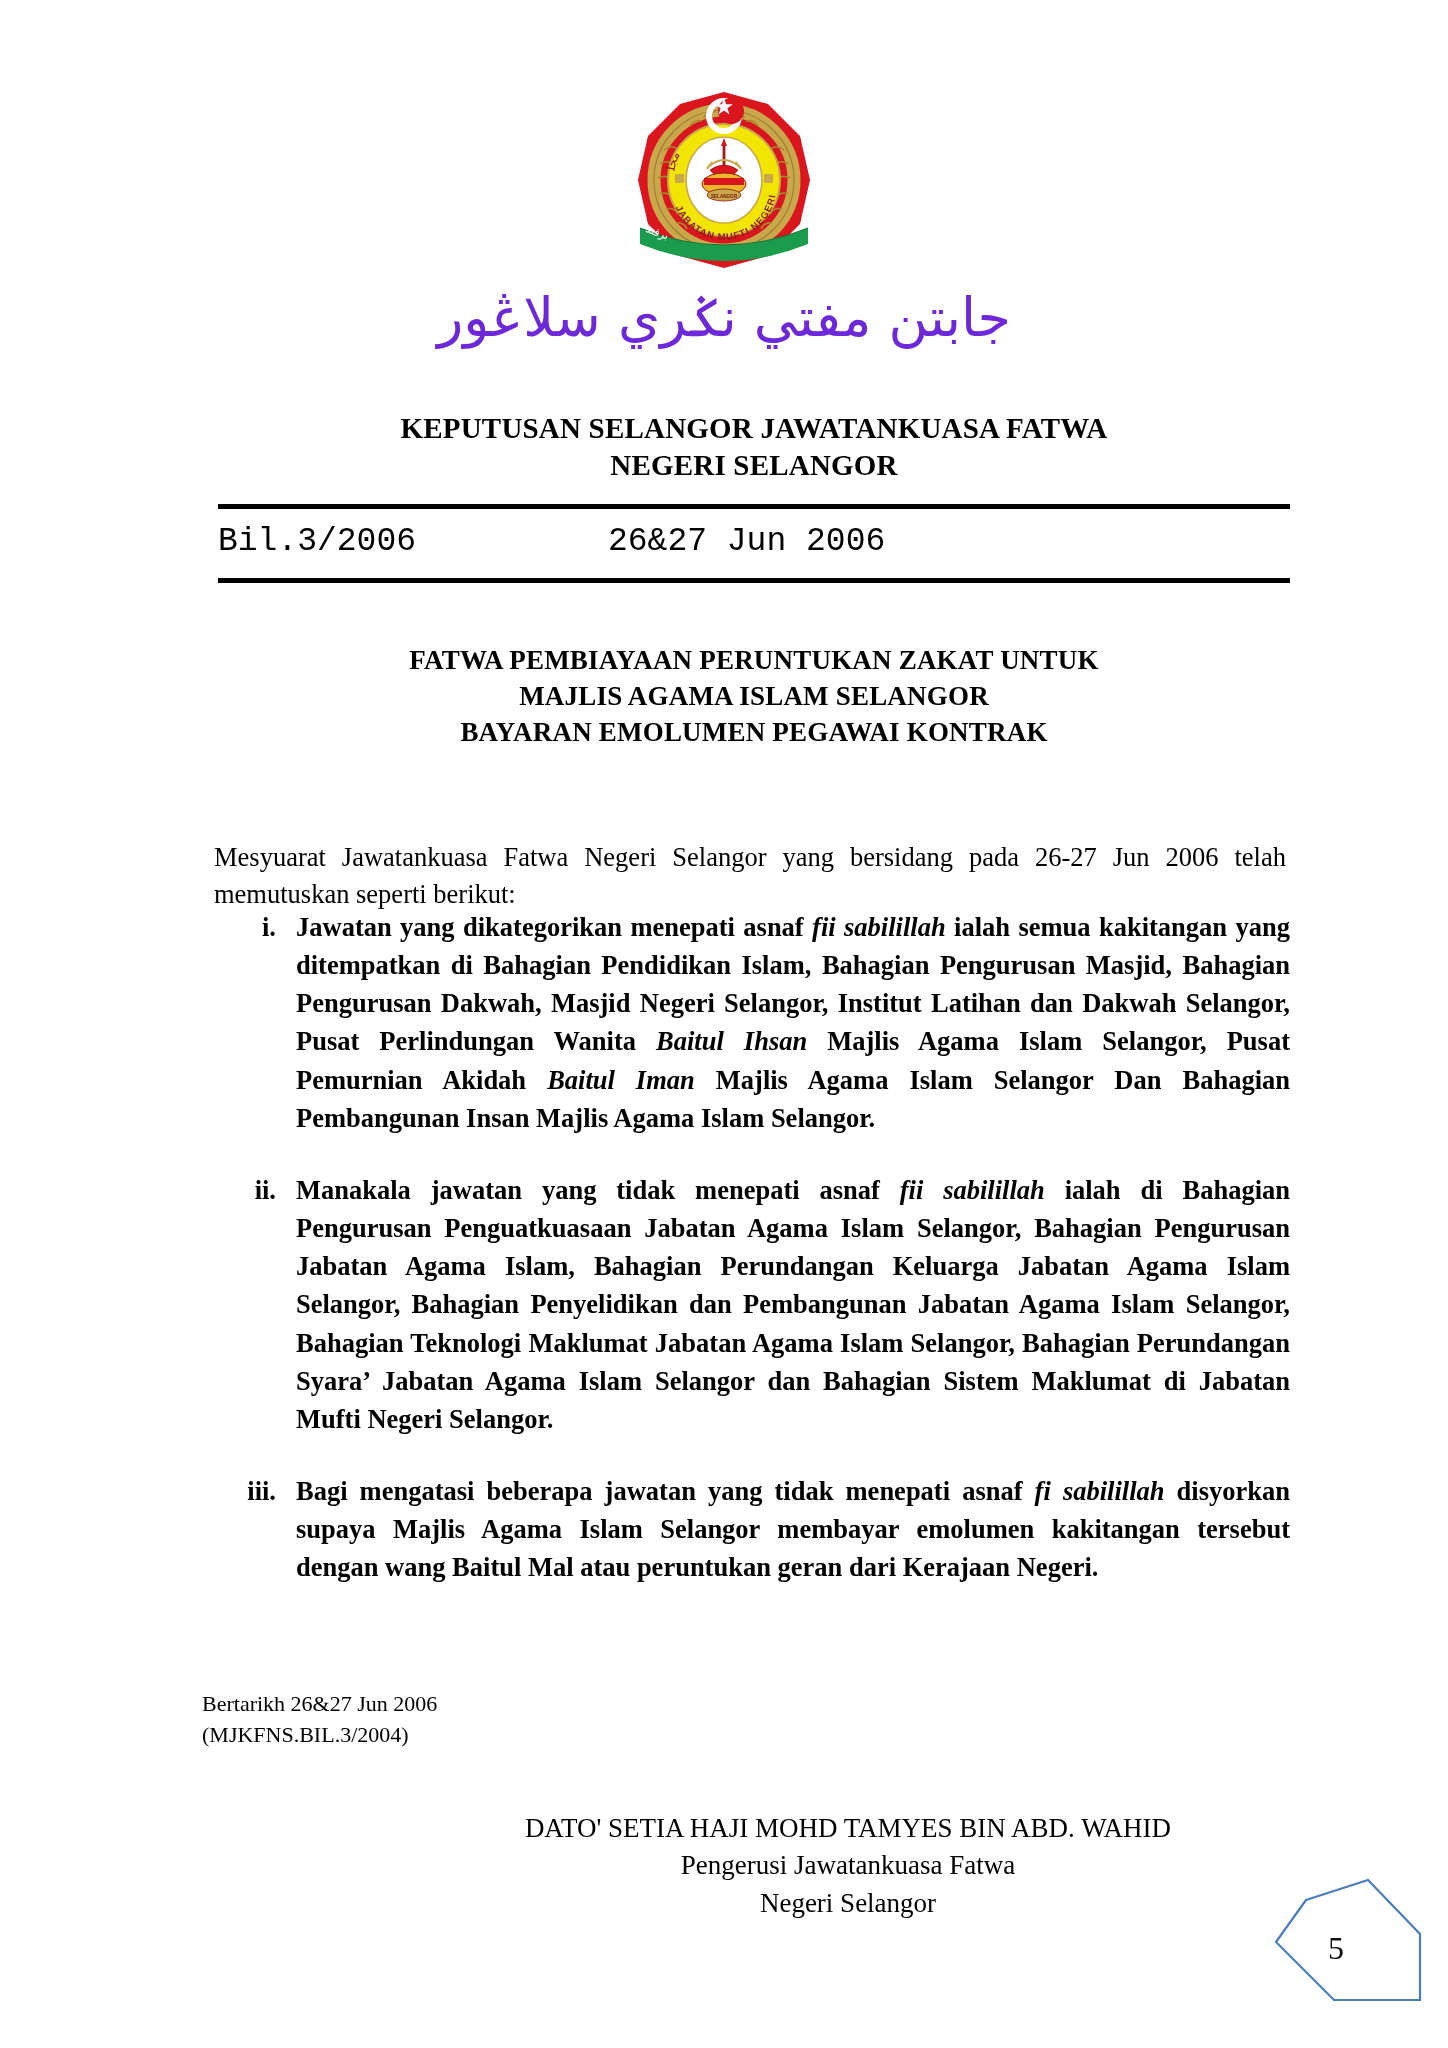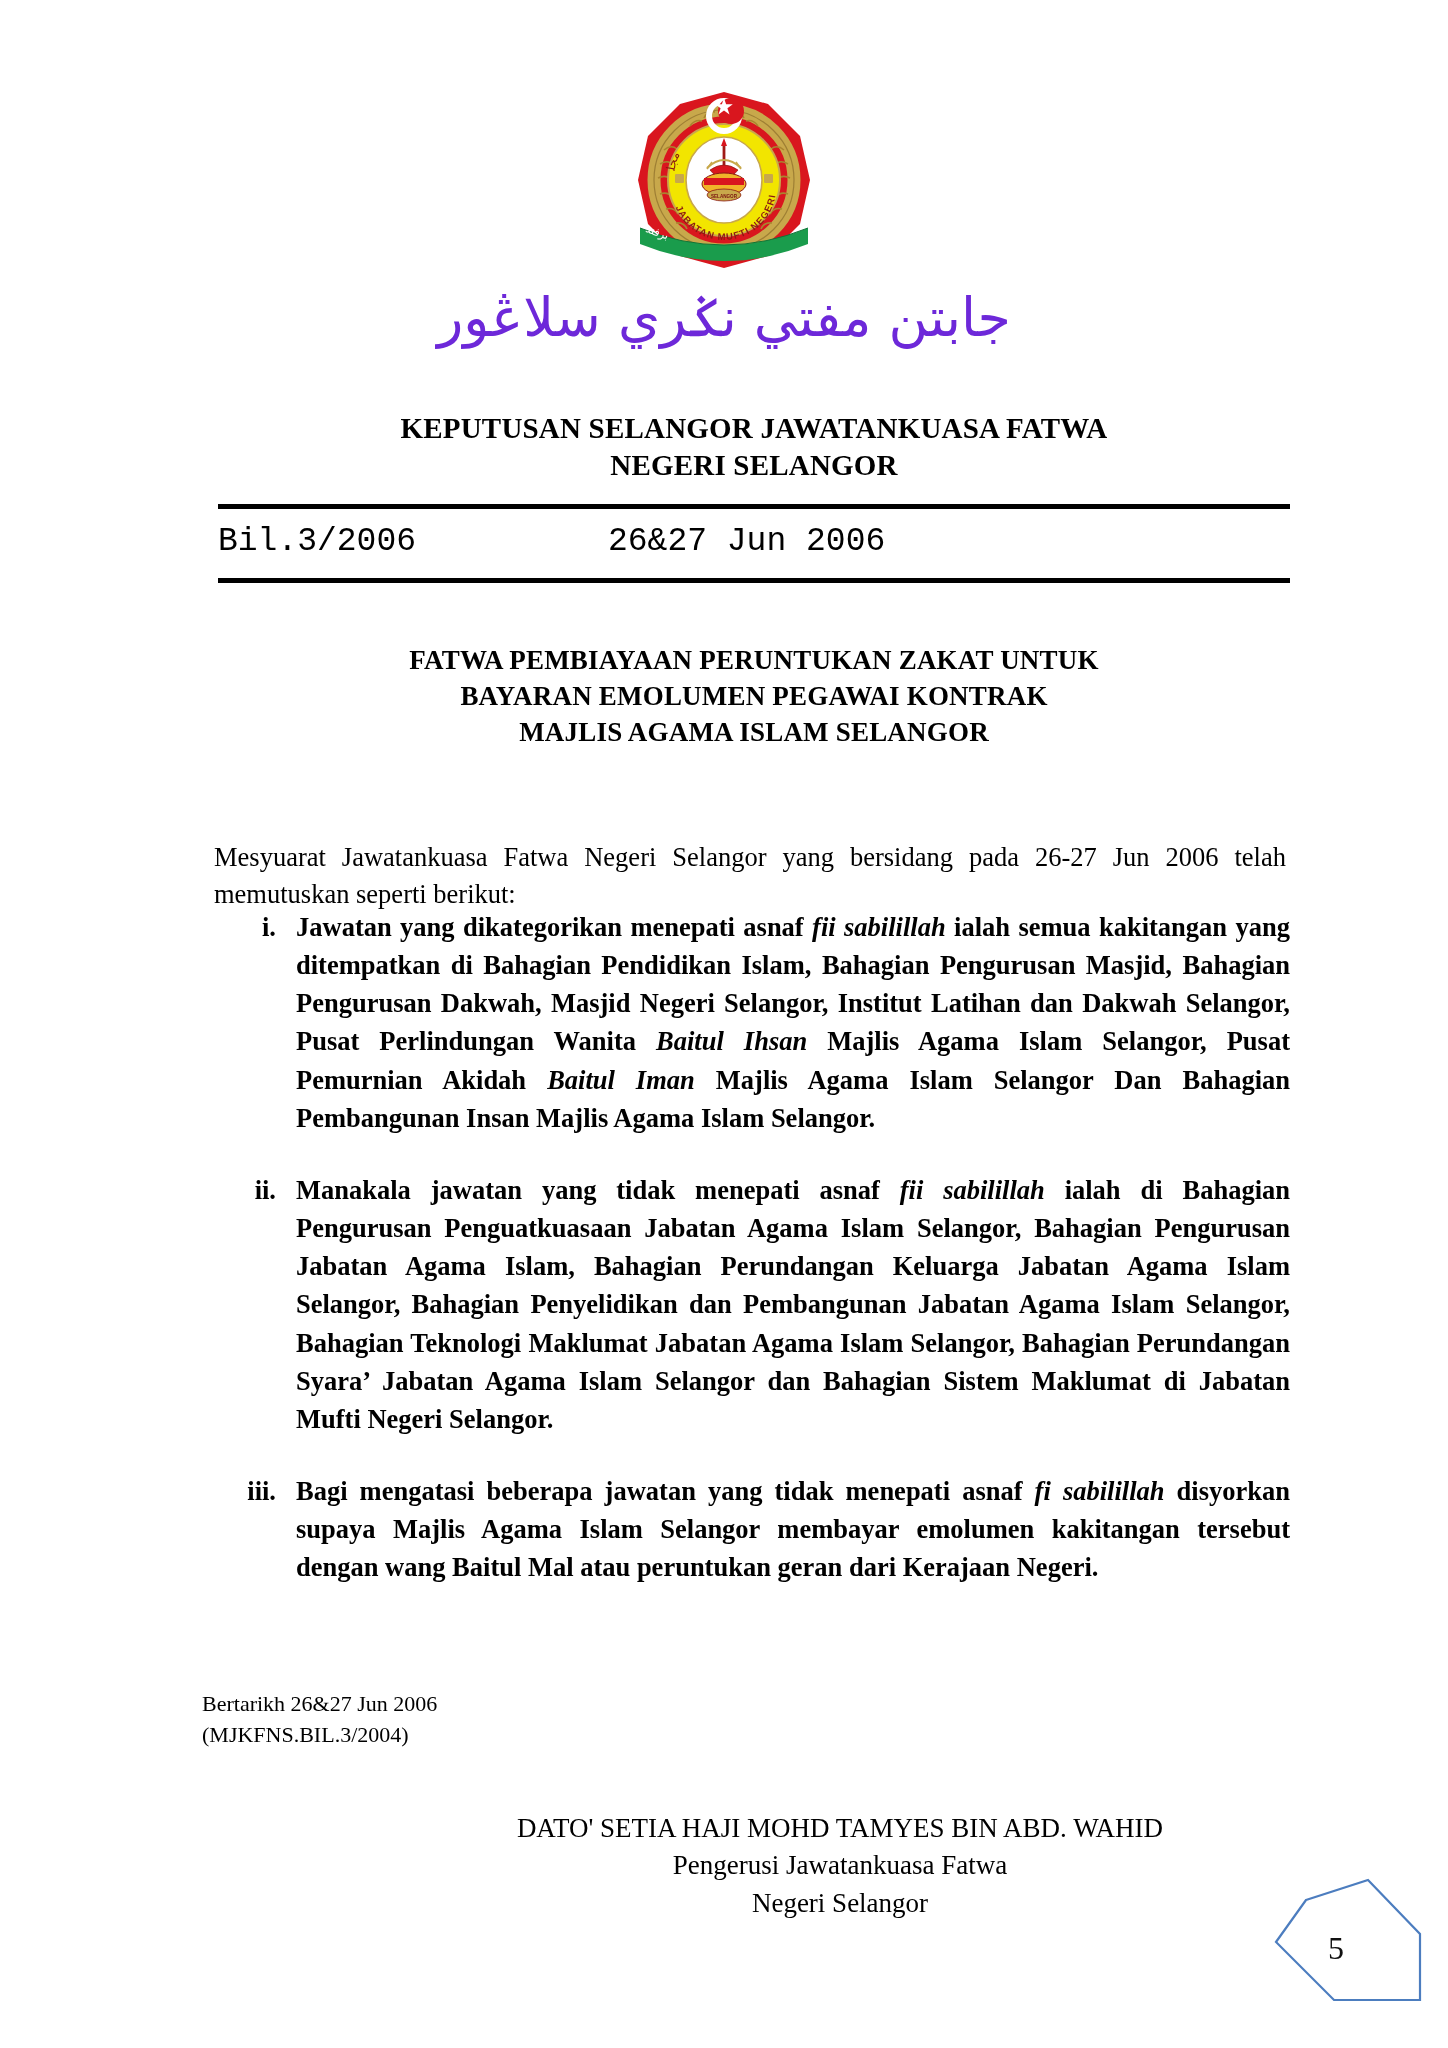--- a/index.html
+++ b/index.html
@@ -158,21 +158,21 @@
     position: absolute;
     left: 202px;
     top: 1688px;
     width: 700px;
     font-size: 22px;
     line-height: 1.42;
   }
 
   .signature {
     position: absolute;
-    left: 380px;
+    left: 388px;
     top: 1810px;
     width: 920px;
     text-align: center;
     font-size: 27px;
     line-height: 1.38;
   }
 
   
   .page-badge {
     position: absolute;
@@ -289,22 +289,22 @@
 
   <div class="rule rule-top"></div>
   <div class="meta-row">
     <span class="meta-bil">Bil.3/2006</span>
     <span class="meta-date">26&amp;27 Jun 2006</span>
   </div>
   <div class="rule rule-bottom"></div>
 
   <div class="sub-title">
     <div>FATWA PEMBIAYAAN PERUNTUKAN ZAKAT UNTUK</div>
+    <div>MAJLIS AGAMA ISLAM SELANGOR</div>
     <div>BAYARAN EMOLUMEN PEGAWAI KONTRAK</div>
-    <div>MAJLIS AGAMA ISLAM SELANGOR</div>
   </div>
 
   <p class="intro">Mesyuarat Jawatankuasa Fatwa Negeri Selangor yang bersidang pada 26-27 Jun 2006 telah memutuskan seperti berikut:</p>
 
   <div class="items">
     <div class="item">
       <span class="marker">i.</span>
       <span>Jawatan yang dikategorikan menepati asnaf <i>fii sabilillah</i> ialah semua kakitangan yang ditempatkan di Bahagian Pendidikan Islam, Bahagian Pengurusan Masjid, Bahagian Pengurusan Dakwah, Masjid Negeri Selangor, Institut Latihan dan Dakwah Selangor, Pusat Perlindungan Wanita <i>Baitul Ihsan</i> Majlis Agama Islam Selangor, Pusat Pemurnian Akidah <i>Baitul Iman</i> Majlis Agama Islam Selangor Dan Bahagian Pembangunan Insan Majlis Agama Islam Selangor.</span>
     </div>
     <div class="item">

